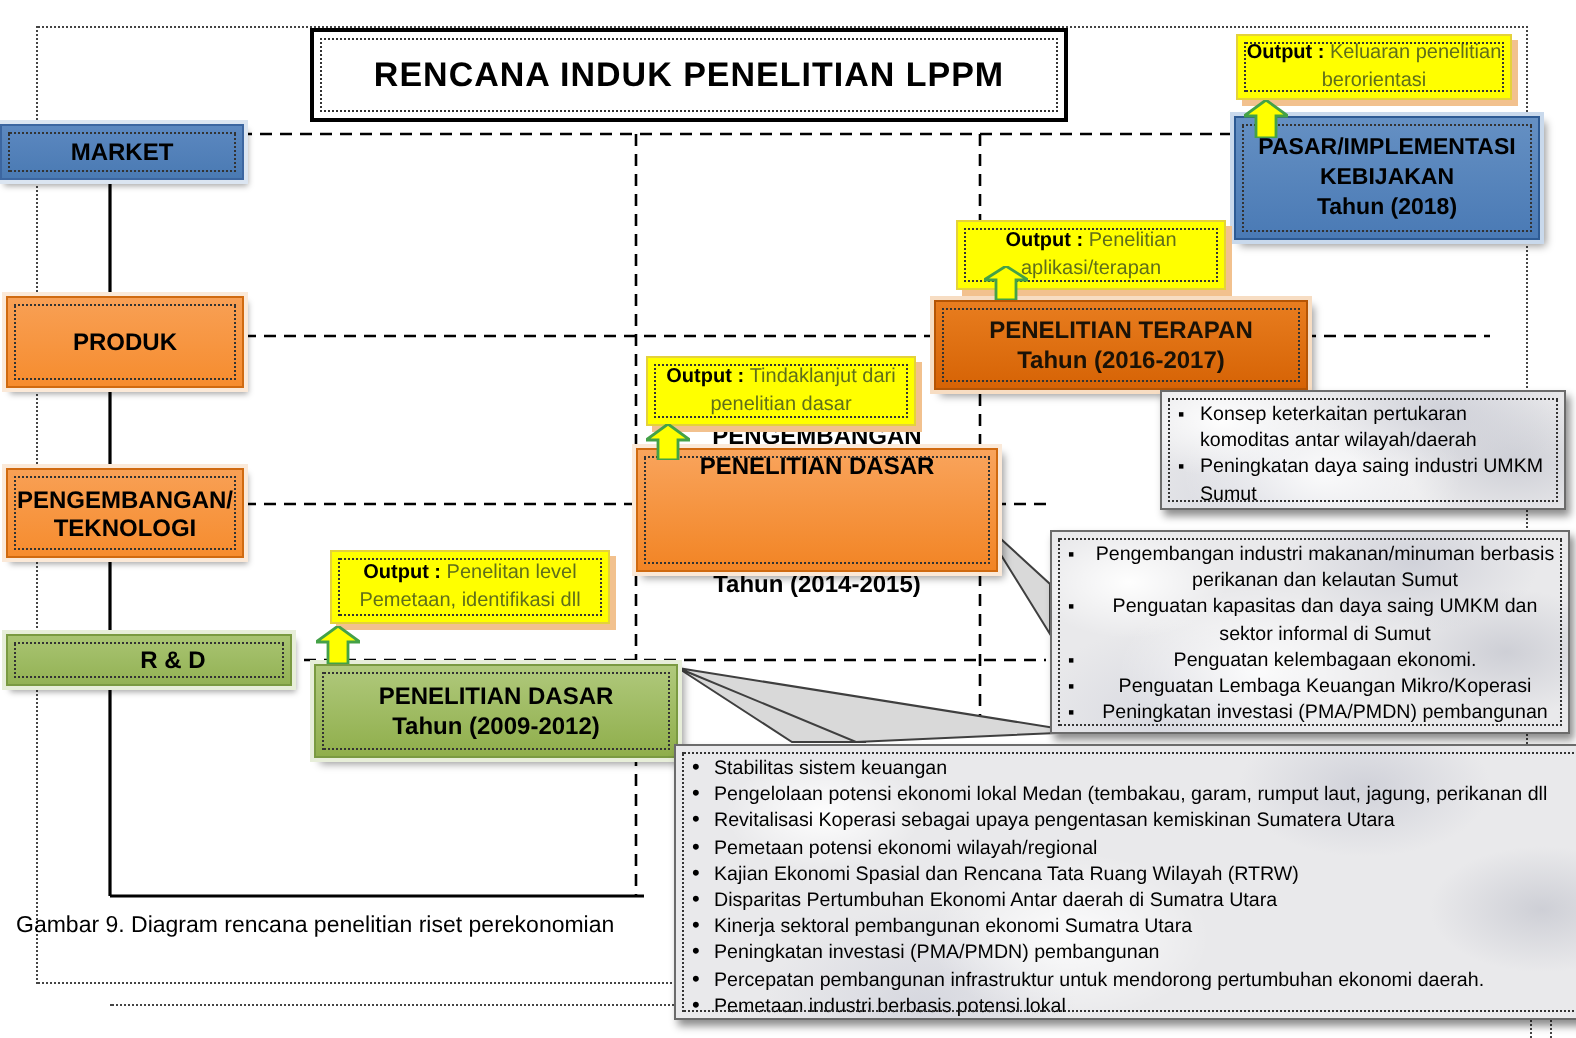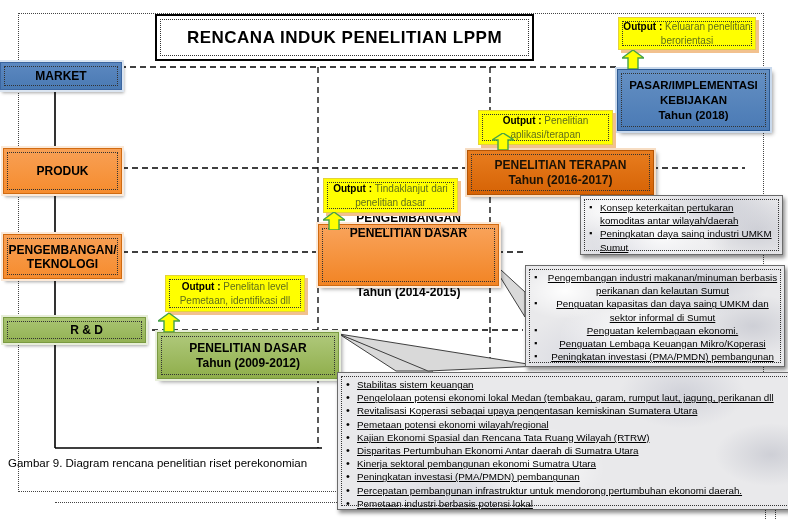--- a/index.html
+++ b/index.html
@@ -34,21 +34,21 @@
   .rl-rnd{left:3px;top:317px;width:117px;height:24px;background:linear-gradient(#a9c472,#93b254);border:1px solid #7a9a41;outline:2px solid #e7eed9;padding-left:24px;}
   
   .stage{
     display:flex;flex-direction:column;align-items:center;justify-content:center;text-align:center;
     font-weight:bold;font-size:12px;line-height:15px;
     box-shadow:3px 3px 4px rgba(0,0,0,.4);
   }
   .st-dasar{left:157px;top:332px;width:180px;height:45px;background:linear-gradient(#b0c97c,#8fae4b);border:1px solid #7a9a41;outline:2px solid #e7eed9;}
   .st-peng{left:318px;top:224px;width:179px;height:60px;background:linear-gradient(#f9a45c,#f28424);border:1px solid #d06a10;outline:2px solid #fbe9d8;gap:44px;}
   .st-terapan{left:467px;top:150px;width:185px;height:43px;background:linear-gradient(#e87d1f,#d66305);border:1px solid #b55505;outline:2px solid #f7ddc3;color:#1a1207;}
-  .st-pasar{left:617px;top:69px;width:151px;height:60px;background:linear-gradient(#6590c3,#4a7ab5);border:1px solid #2d5a93;outline:2px solid #c9d9ec;font-size:11.5px;}
+  .st-pasar{left:617px;top:58px;width:151px;height:60px;background:linear-gradient(#6590c3,#4a7ab5);border:1px solid #2d5a93;outline:2px solid #c9d9ec;font-size:11.5px;}
   
   .output-box{
     background:#ffff00;box-shadow:3px 3px 0 #f2c18e;border:1px solid #e4d23a;
     display:flex;align-items:center;justify-content:center;text-align:center;
     font-size:10px;line-height:14px;padding:14px 3px;box-sizing:border-box;
   }
   .output-box .pre{font-weight:bold;color:#000;}
   .output-box .txt{color:#5f6e1a;}
   .ob1{left:165px;top:275px;width:140px;height:37px;}
   .ob2{left:323px;top:178px;width:135px;height:35px;}
@@ -57,21 +57,21 @@
   
   .marble{
     background-color:#e9e9eb;
     background-image:
       radial-gradient(ellipse 70px 40px at 15% 25%, rgba(255,255,255,.95), rgba(255,255,255,0) 70%),
       radial-gradient(ellipse 90px 50px at 70% 15%, rgba(198,200,210,.7), rgba(198,200,210,0) 70%),
       radial-gradient(ellipse 100px 60px at 40% 70%, rgba(255,255,255,.85), rgba(255,255,255,0) 70%),
       radial-gradient(ellipse 80px 45px at 88% 60%, rgba(188,190,200,.6), rgba(188,190,200,0) 70%),
       radial-gradient(ellipse 110px 70px at 25% 95%, rgba(206,208,218,.7), rgba(206,208,218,0) 70%);
     border:1px solid #6b6b6b;box-shadow:2px 3px 4px rgba(0,0,0,.45);
-    box-sizing:border-box;overflow:hidden;text-decoration:underline;
+    box-sizing:border-box;overflow:hidden;
   }
   .marble ul{margin:0;padding:5px 4px 2px 6px;list-style:none;font-size:9.8px;line-height:13.2px;}
   .marble li{position:relative;padding-left:13px;}
   .marble li::before{position:absolute;left:2px;top:0;}
   .sq li::before{content:"▪";font-size:9px;}
   .rd li::before{content:"•";font-size:11px;}
   .mb-terapan{left:580px;top:195px;width:203px;height:60px;}
   .mb-peng{left:525px;top:265px;width:260px;height:102px;text-align:center;}
   .mb-dasar{left:337px;top:372px;width:494px;height:138px;}
   

